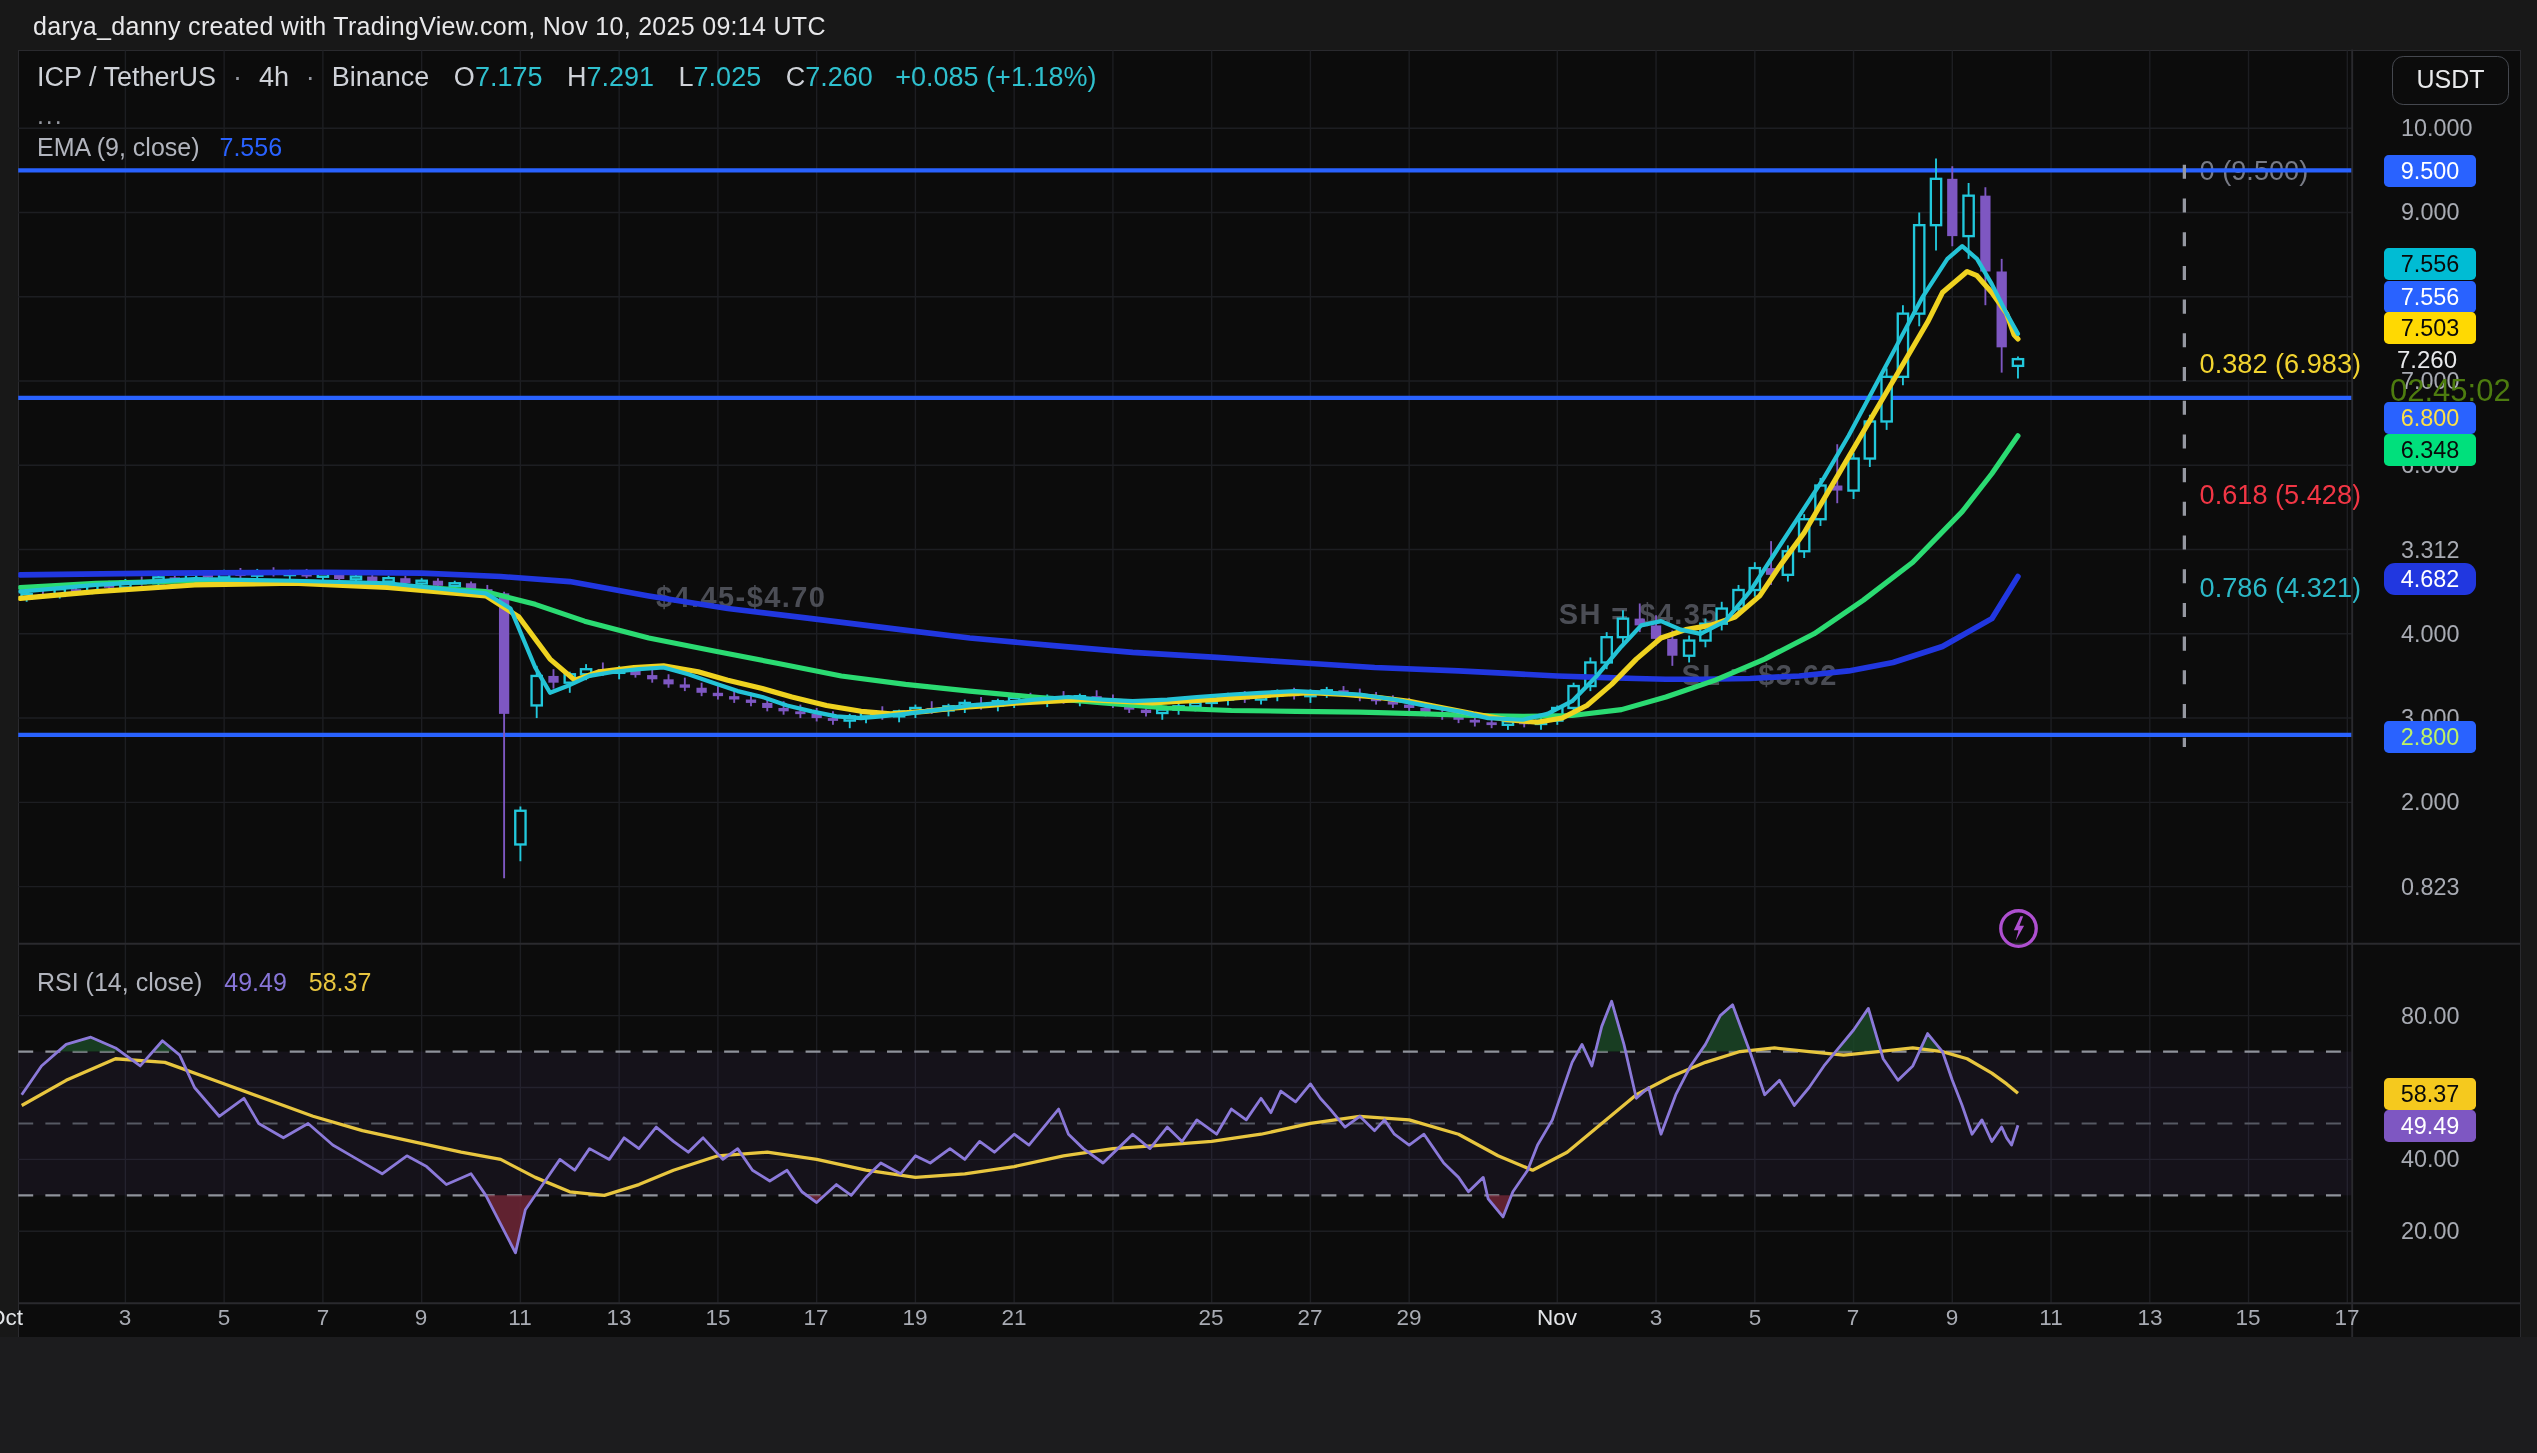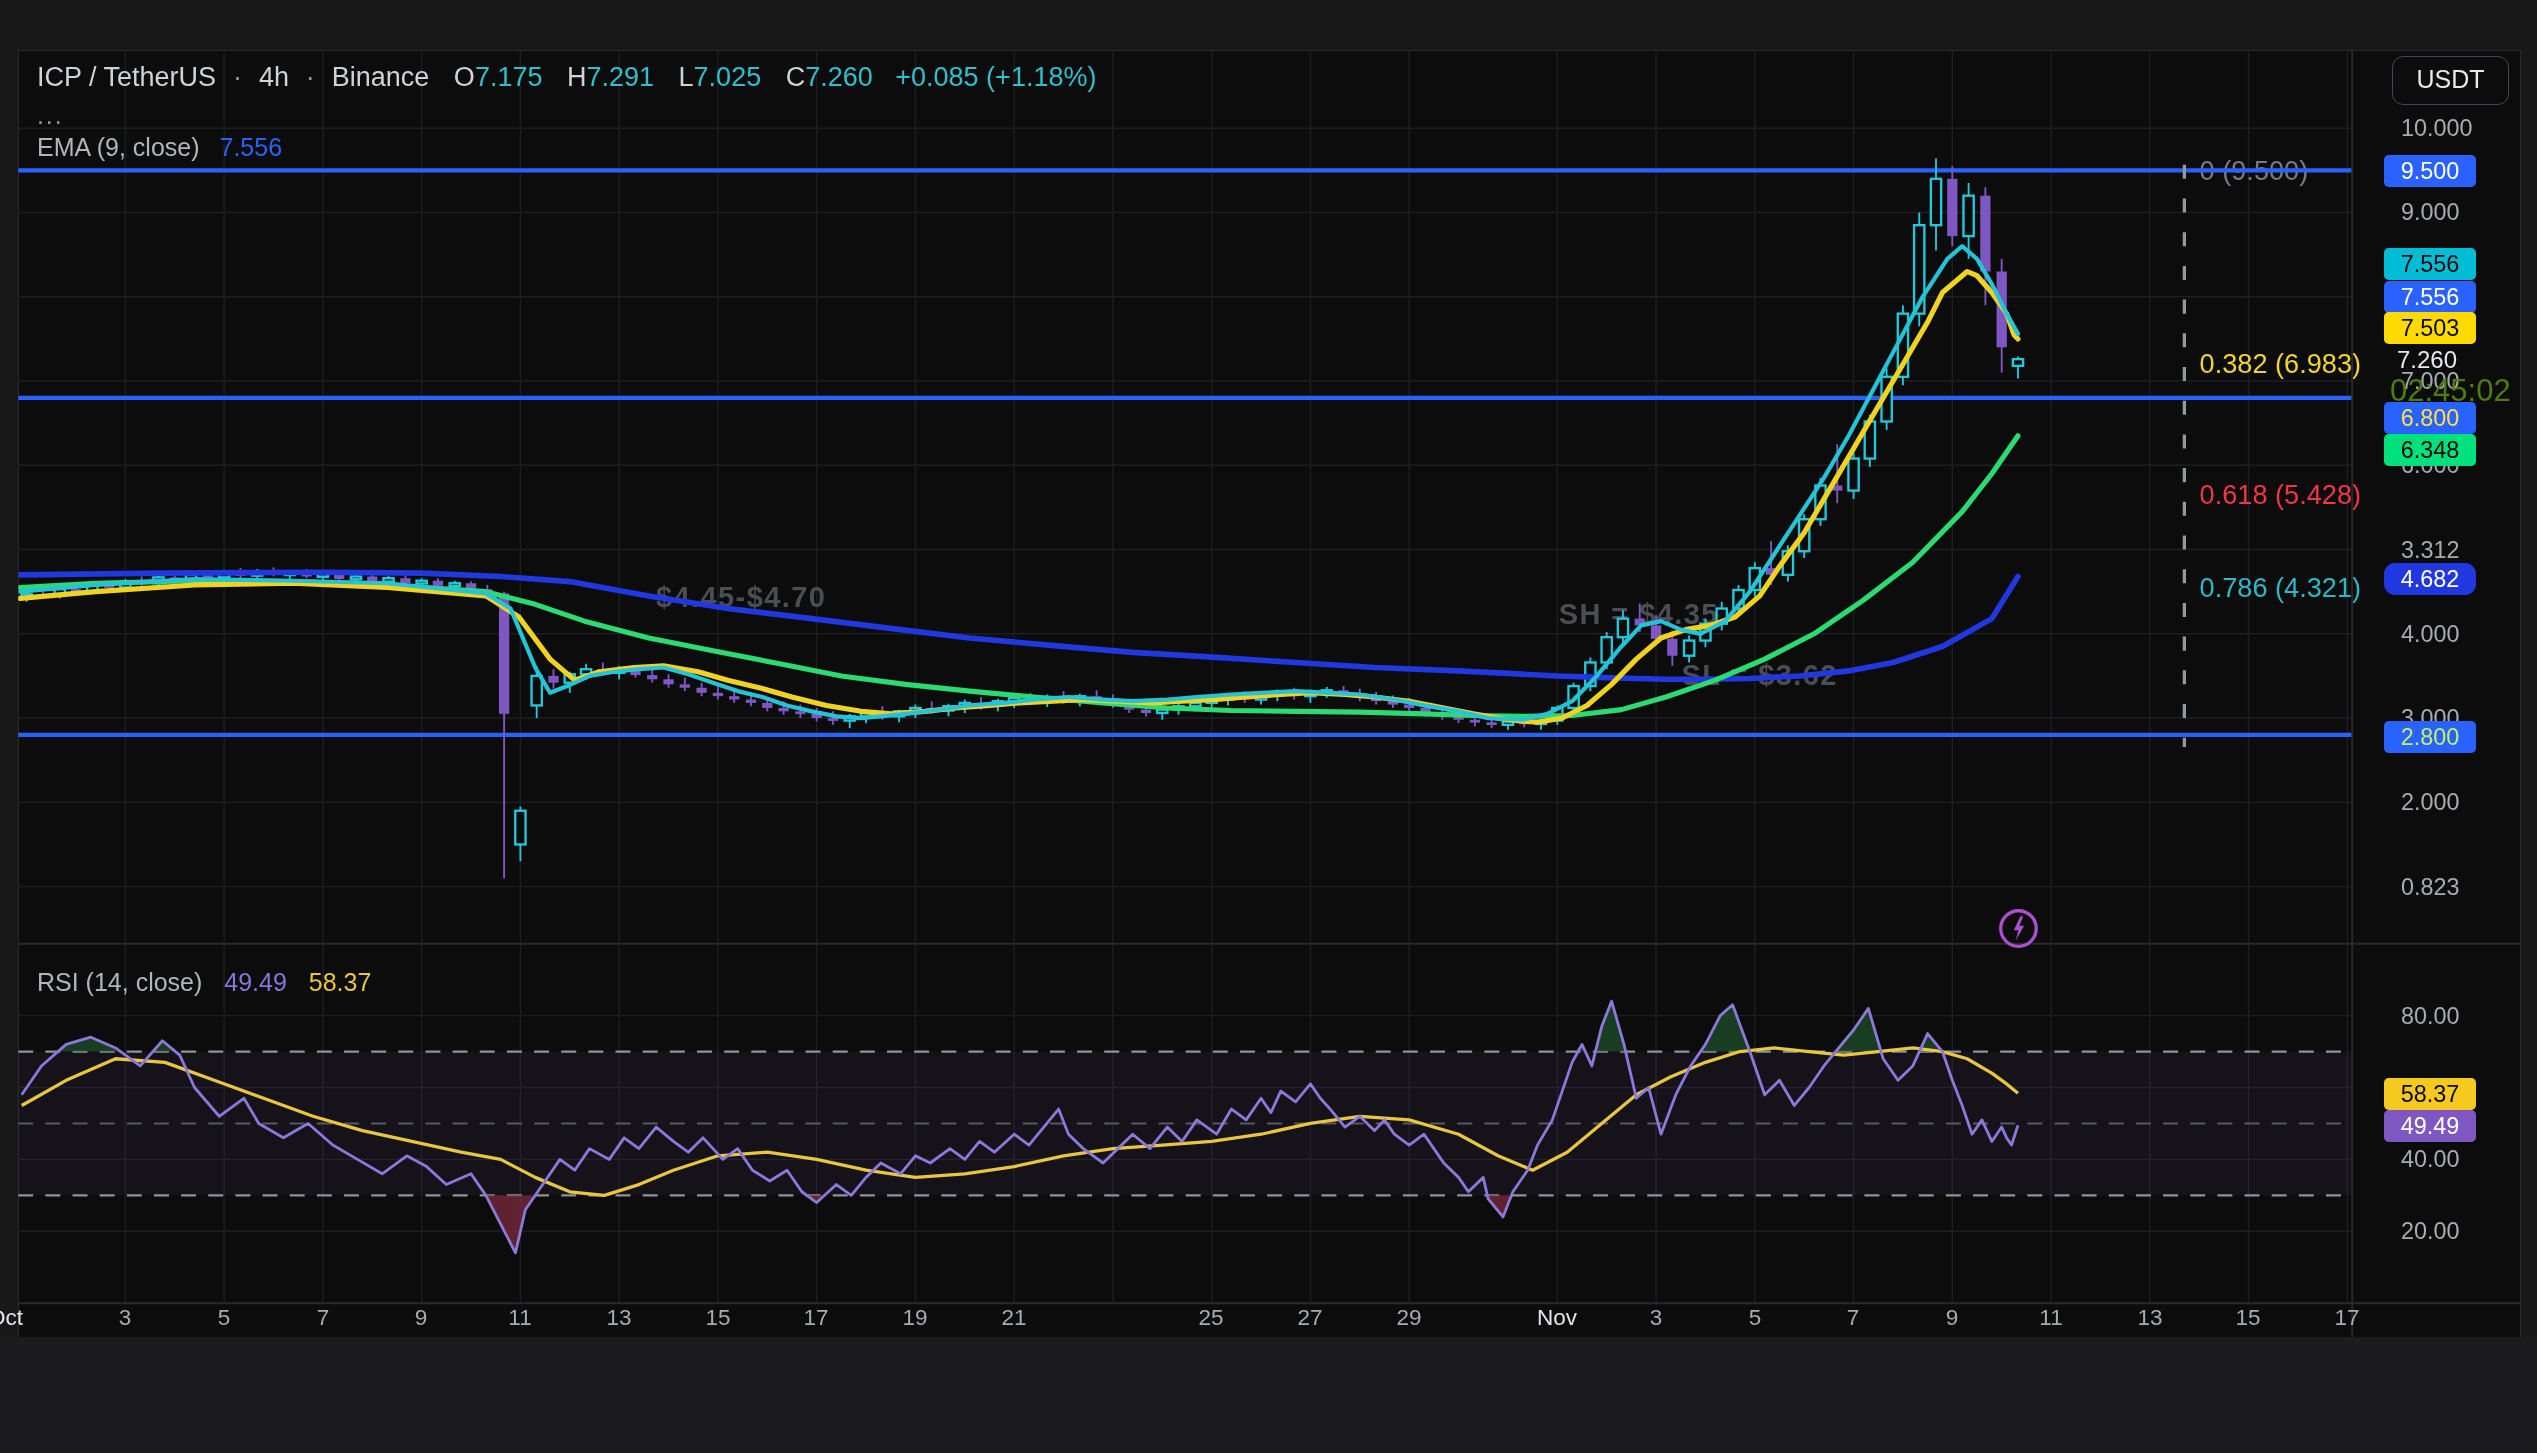--- a/index.html
+++ b/index.html
@@ -31,20 +31,21 @@
             border-radius:11.2px;box-sizing:border-box;text-align:center;line-height:45px;
             font-size:25px;color:#E8E9EB;background:transparent;cursor:pointer;}
   #boost-btn{position:absolute;left:1997px;top:907px;width:43px;height:43px;cursor:pointer;}
   #bottombar{position:absolute;left:0;top:1337px;width:2538px;height:116px;background:#1C1C1E;}
   svg text{font-family:"Liberation Sans", sans-serif;}
 </style>
 </head>
 <body>
 
 <div id="root">
+  <div class="hdr">darya_danny created with TradingView.com, Nov 10, 2025 09:14 UTC</div>
 
   <div id="frame"></div>
 
   <svg id="chart-svg" width="2538" height="1453" viewBox="0 0 2710 1552">
       <defs>
         <clipPath id="cpP">
           <rect x="19" y="54" width="2493" height="954"></rect>
         </clipPath>
         <clipPath id="cpR">
           <rect x="19" y="1008" width="2493" height="384"></rect>

